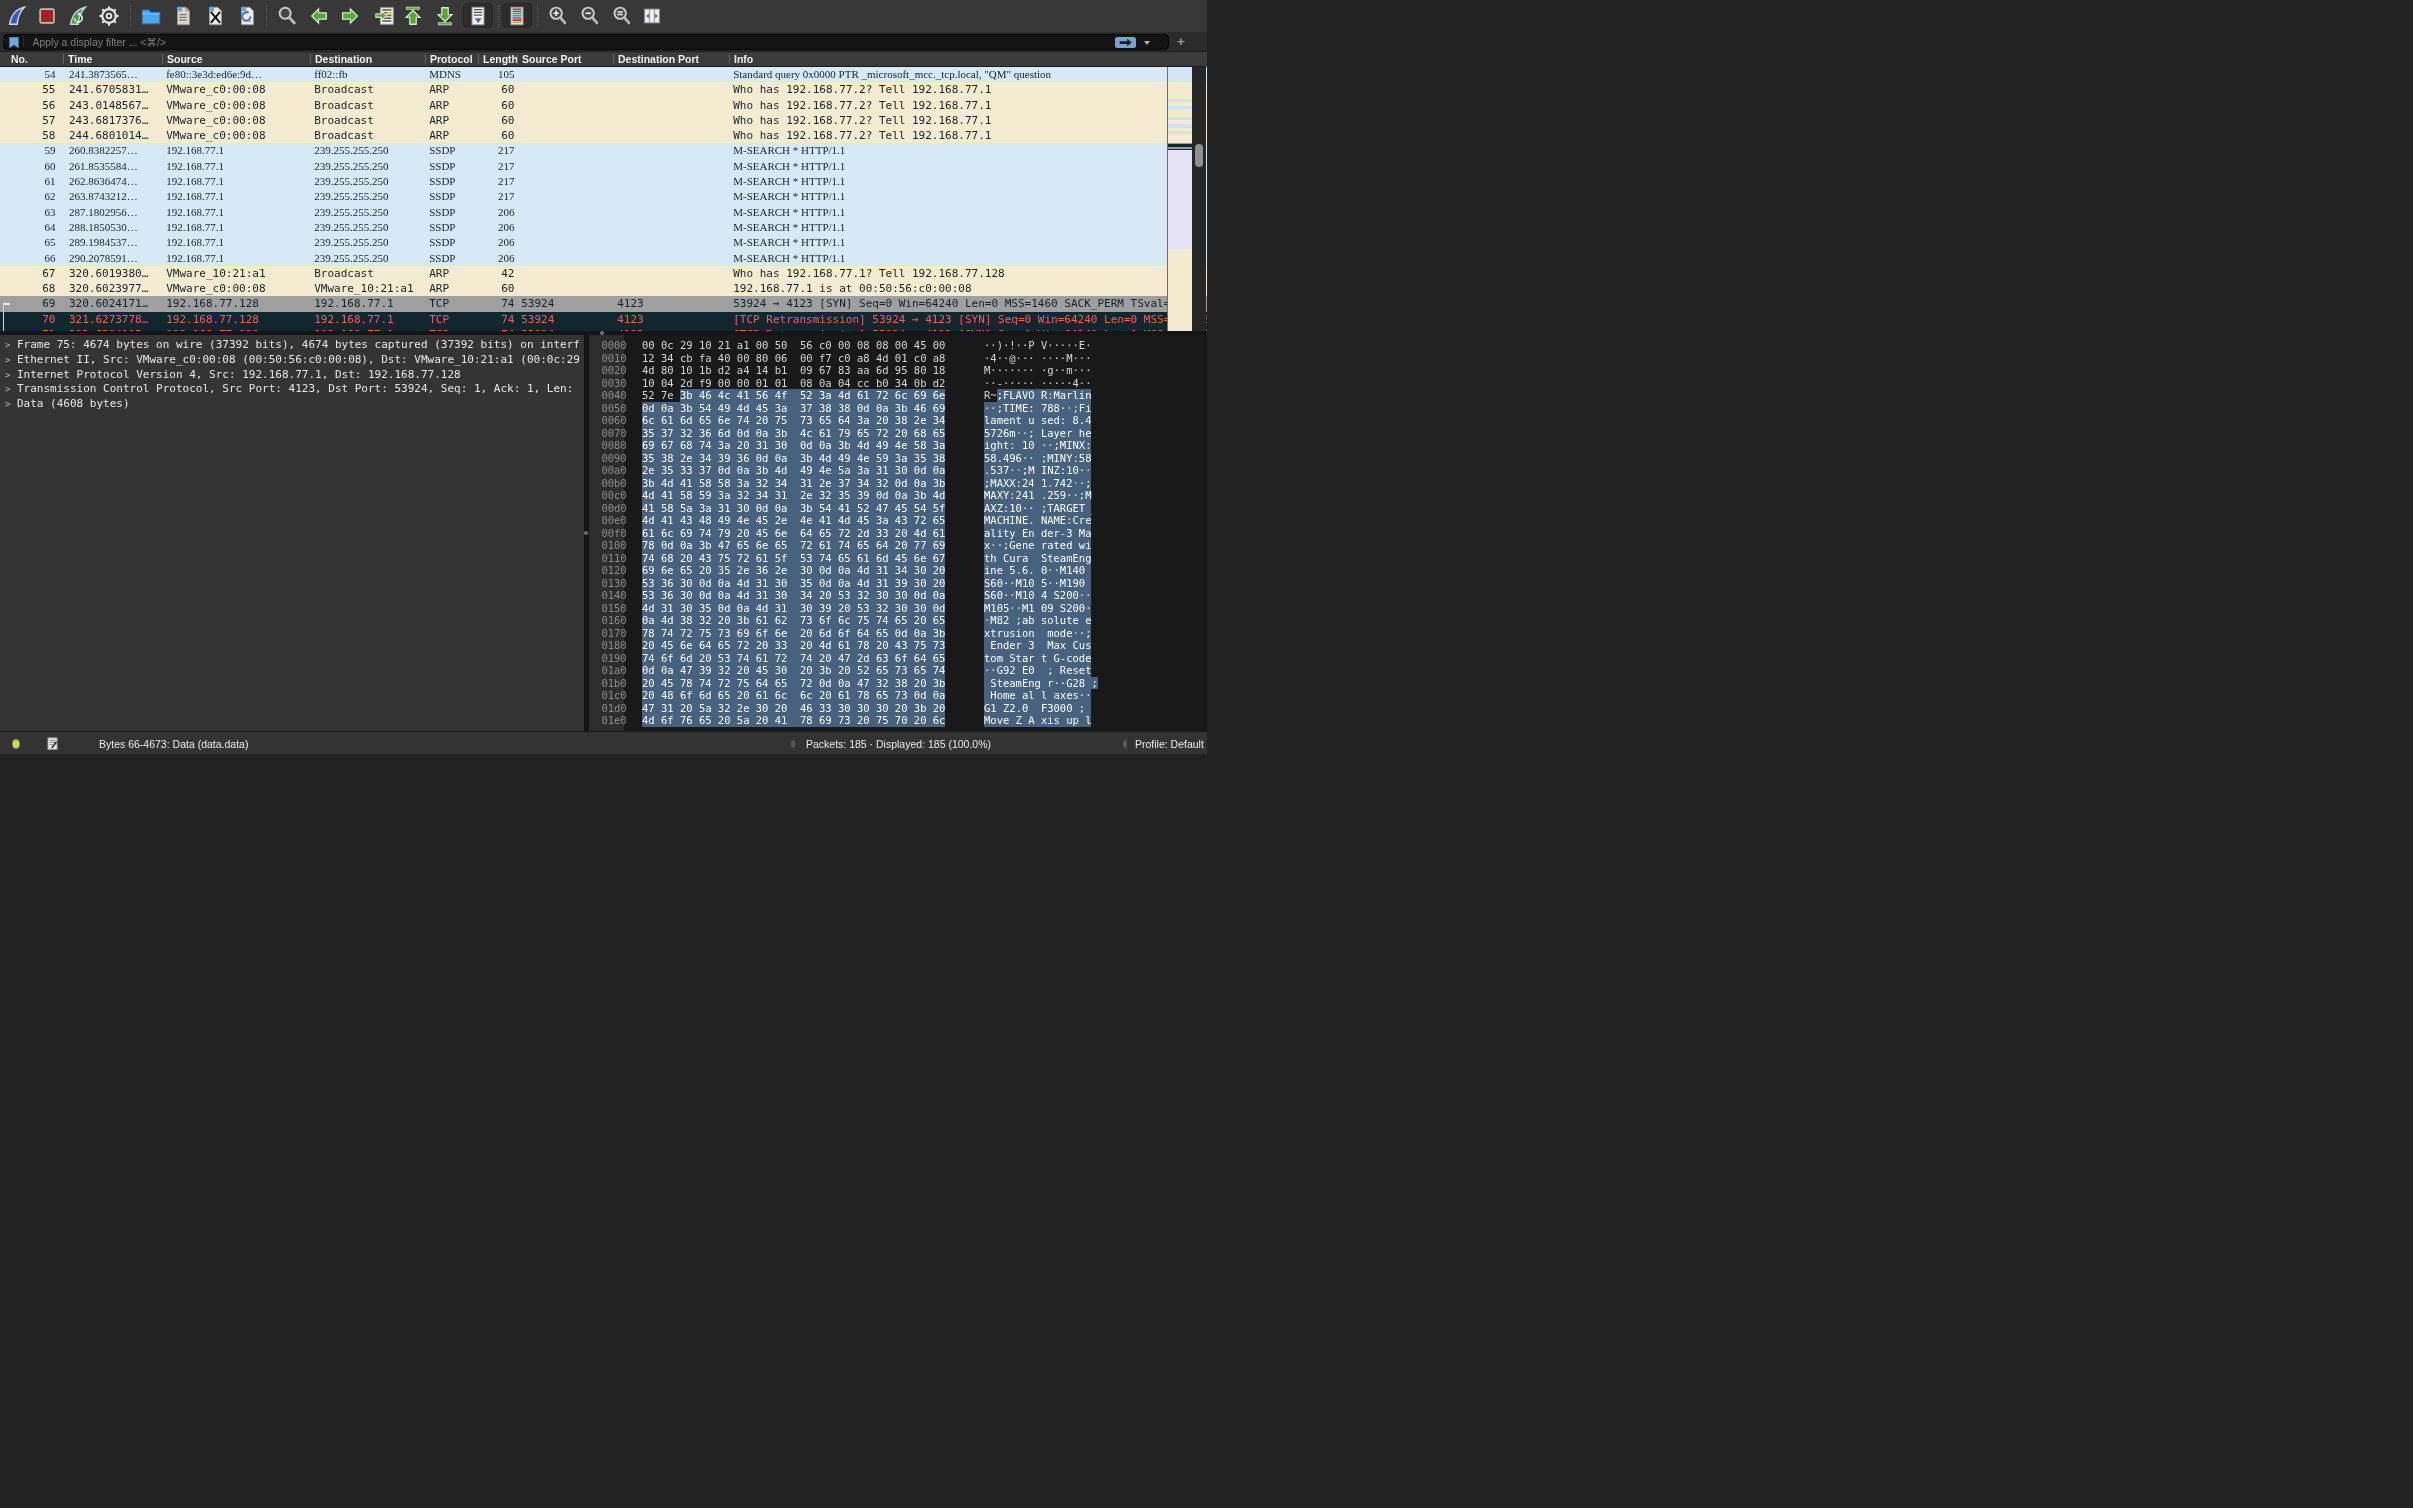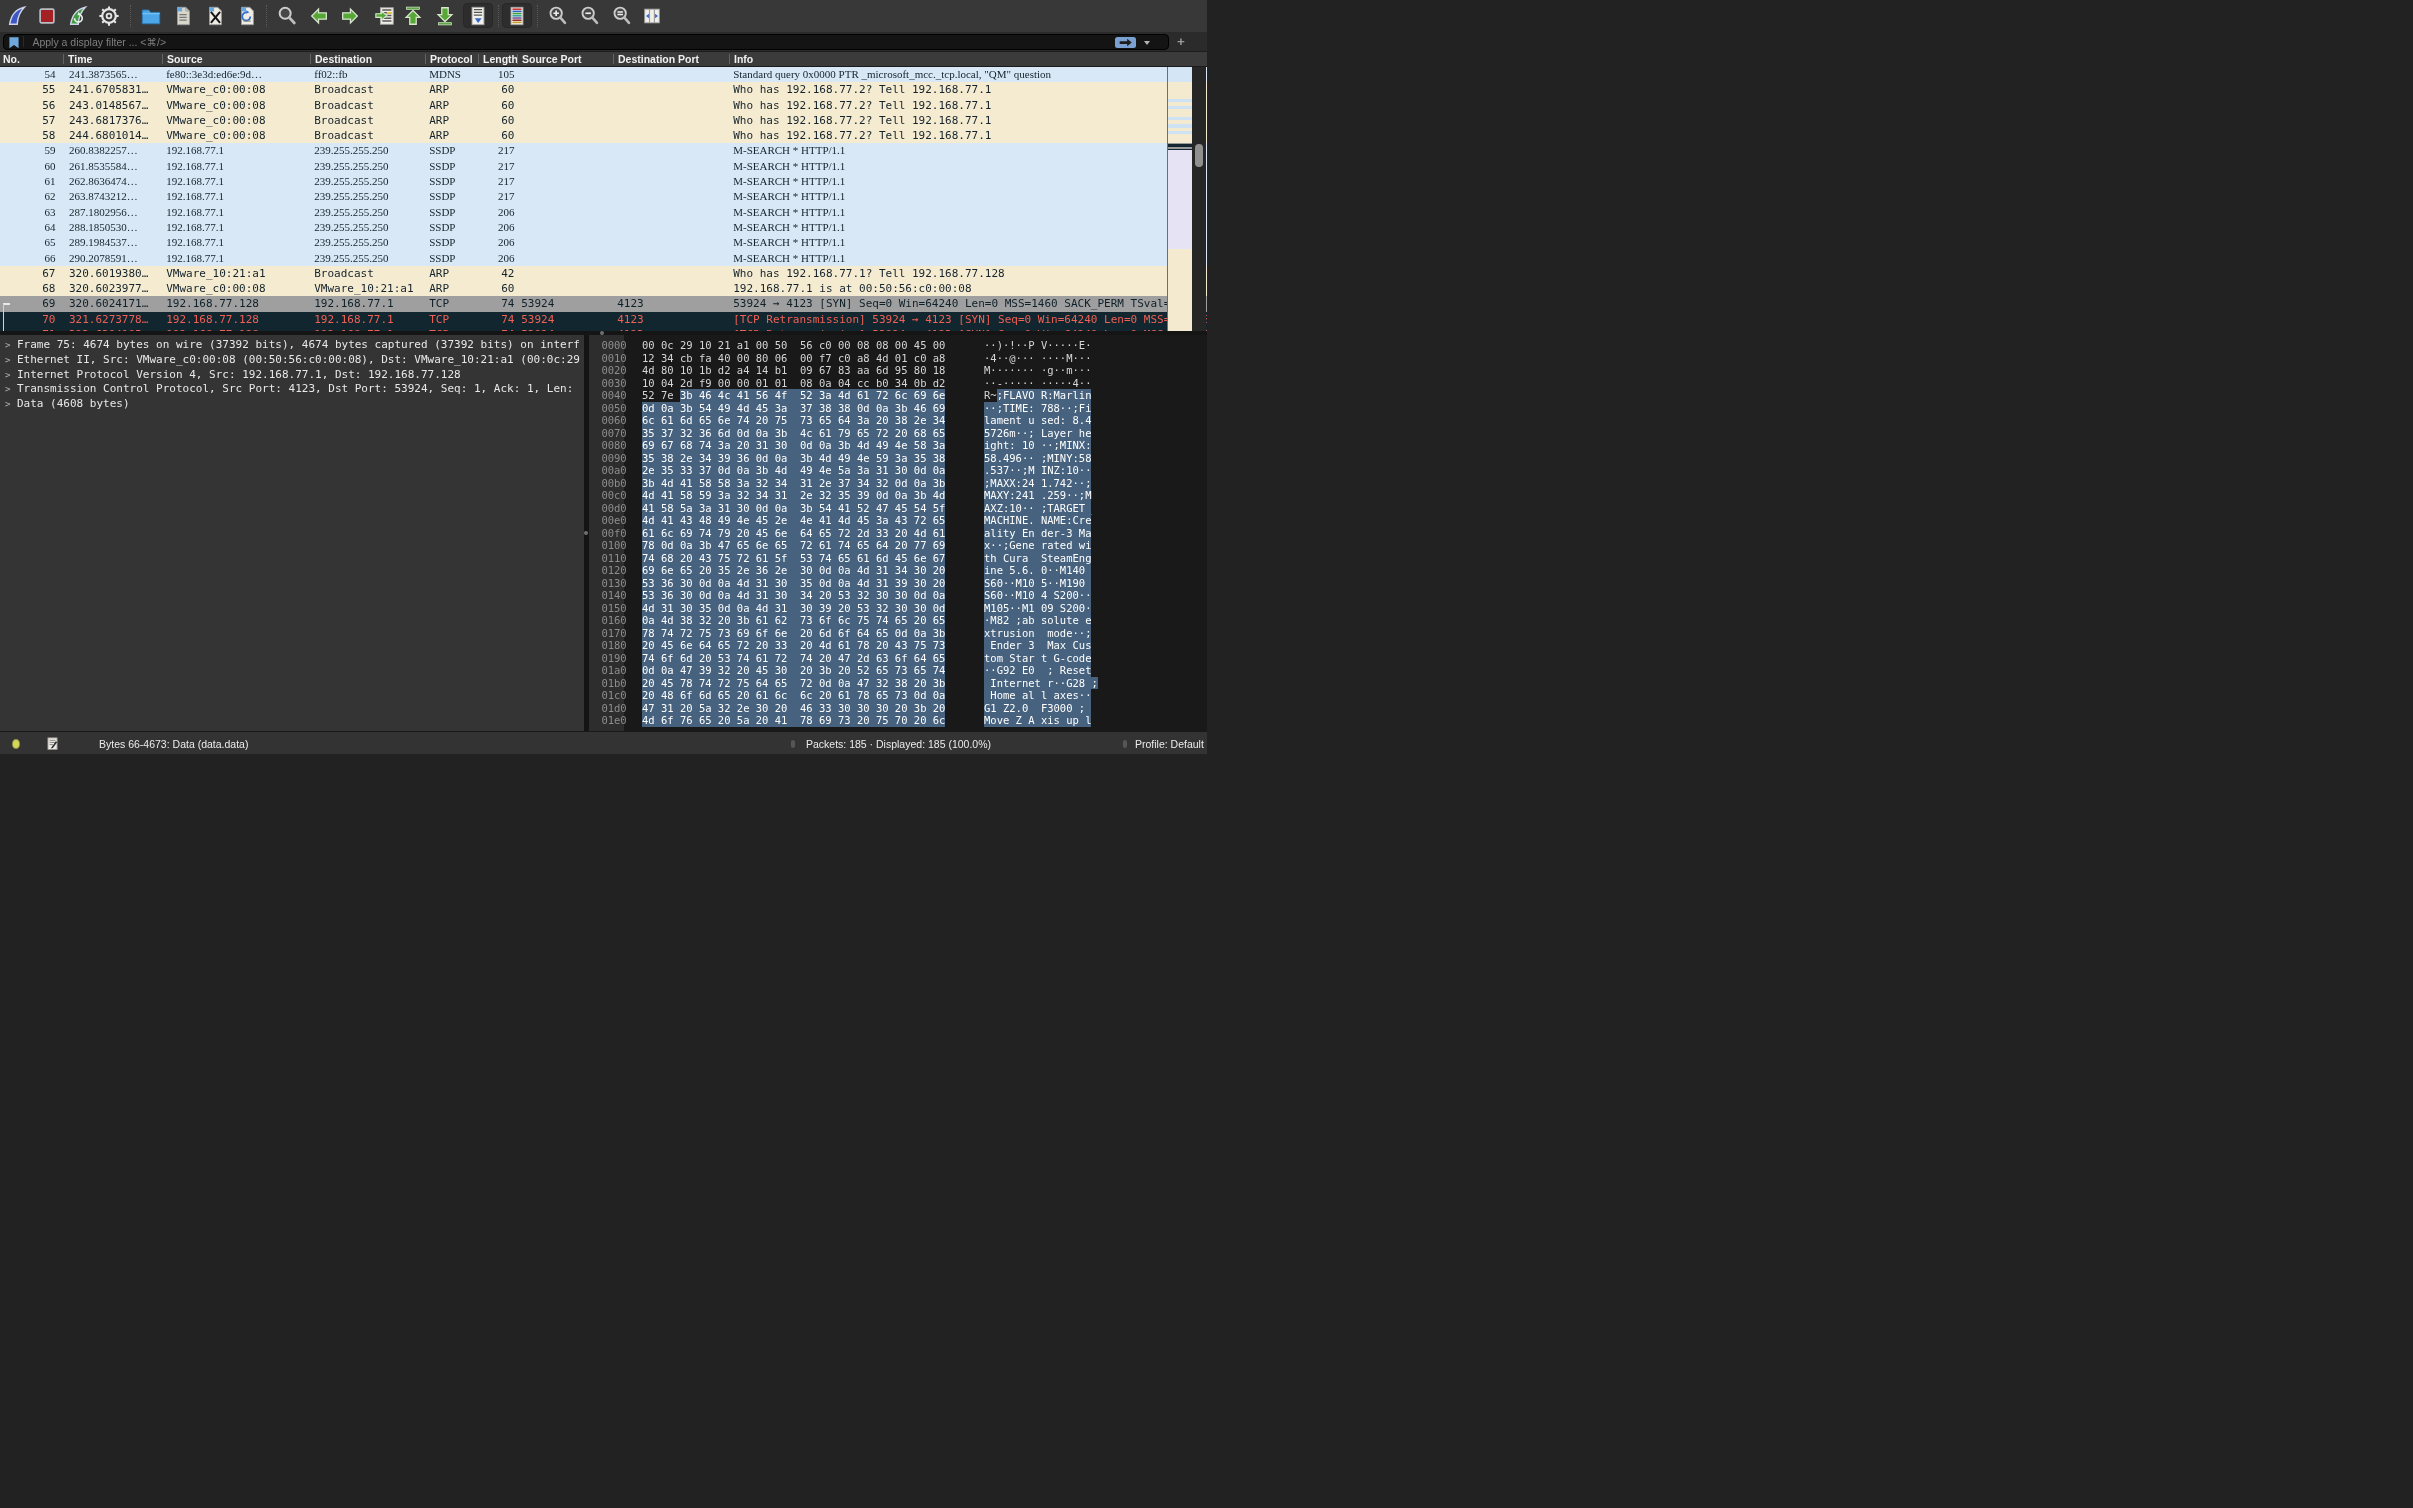--- a/index.html
+++ b/index.html
@@ -24,21 +24,21 @@
   .fcaret{position:absolute;right:18.4px;top:5.9px;width:0;height:0;border-left:3.8px solid transparent;
           border-right:3.8px solid transparent;border-top:4.2px solid #b5b5b5;}
   .fplus{position:absolute;left:1177px;top:1.7px;font-size:13.4px;font-weight:bold;color:#9a9a9a;line-height:16px;}
   
   .phead{position:absolute;left:0;top:52px;width:1207px;height:15px;background:#3b3b3b;border-bottom:0.8px solid #1b1b1b;
          display:grid;grid-template-columns:63px 99px 148px 115px 53px 39px 96px 116px 1fr;color:#f1f1f1;
          font-size:10.5px;font-weight:bold;line-height:14.2px;}
   .hcell{position:relative;padding-left:5px;white-space:nowrap;overflow:hidden;}
   .hcell::before{content:"";position:absolute;left:0;top:1.7px;bottom:1.7px;width:0.8px;background:#636363;}
   .hcell.c0::before{display:none;}
-  .hcell.c0{padding-left:3px;}
+  .hcell.c0{padding-left:11px;}
   .plist{position:absolute;left:0;top:67px;width:1207px;height:264px;background:#dfeaf5;overflow:hidden;
          font-family:"DejaVu Sans Mono","Liberation Mono",monospace;font-size:11px;}
   .prow{position:relative;display:grid;grid-template-columns:63px 99px 148px 115px 53px 39px 96px 116px 1fr;
         height:15.3px;line-height:15.3px;}
   .pcell{white-space:pre;overflow:hidden;padding-left:4.2px;}
   .pcell.c0{text-align:right;padding-right:7.5px;padding-left:0;}
   .pcell.c1{padding-left:5.9px;}
   .pcell.c5{text-align:right;padding-right:2.5px;padding-left:0;}
   .r-blue{background:#d9e8f7;color:#15232c;font-family:Liberation Serif, serif;}
   .r-cream{background:#f4ebd1;color:#15232c;}
@@ -646,21 +646,21 @@
           <span class="as"><span class="sl">tom Star t G-code</span></span>
         </div>
         <div class="hxl">
           <span class="off">01a0</span>
           <span class="hx"><span class="sl">0d 0a 47 39 32 20 45 30  20 3b 20 52 65 73 65 74</span></span>
           <span class="as"><span class="sl">··G92 E0  ; Reset</span></span>
         </div>
         <div class="hxl">
           <span class="off">01b0</span>
           <span class="hx"><span class="sl">20 45 78 74 72 75 64 65  72 0d 0a 47 32 38 20 3b</span></span>
-          <span class="as"><span class="sl"> Internet r··G28 ;</span></span>
+          <span class="as"><span class="sl"> SteamEng r··G28 ;</span></span>
         </div>
         <div class="hxl">
           <span class="off">01c0</span>
           <span class="hx"><span class="sl">20 48 6f 6d 65 20 61 6c  6c 20 61 78 65 73 0d 0a</span></span>
           <span class="as"><span class="sl"> Home al l axes··</span></span>
         </div>
         <div class="hxl">
           <span class="off">01d0</span>
           <span class="hx"><span class="sl">47 31 20 5a 32 2e 30 20  46 33 30 30 30 20 3b 20</span></span>
           <span class="as"><span class="sl">G1 Z2.0  F3000 ; </span></span>

